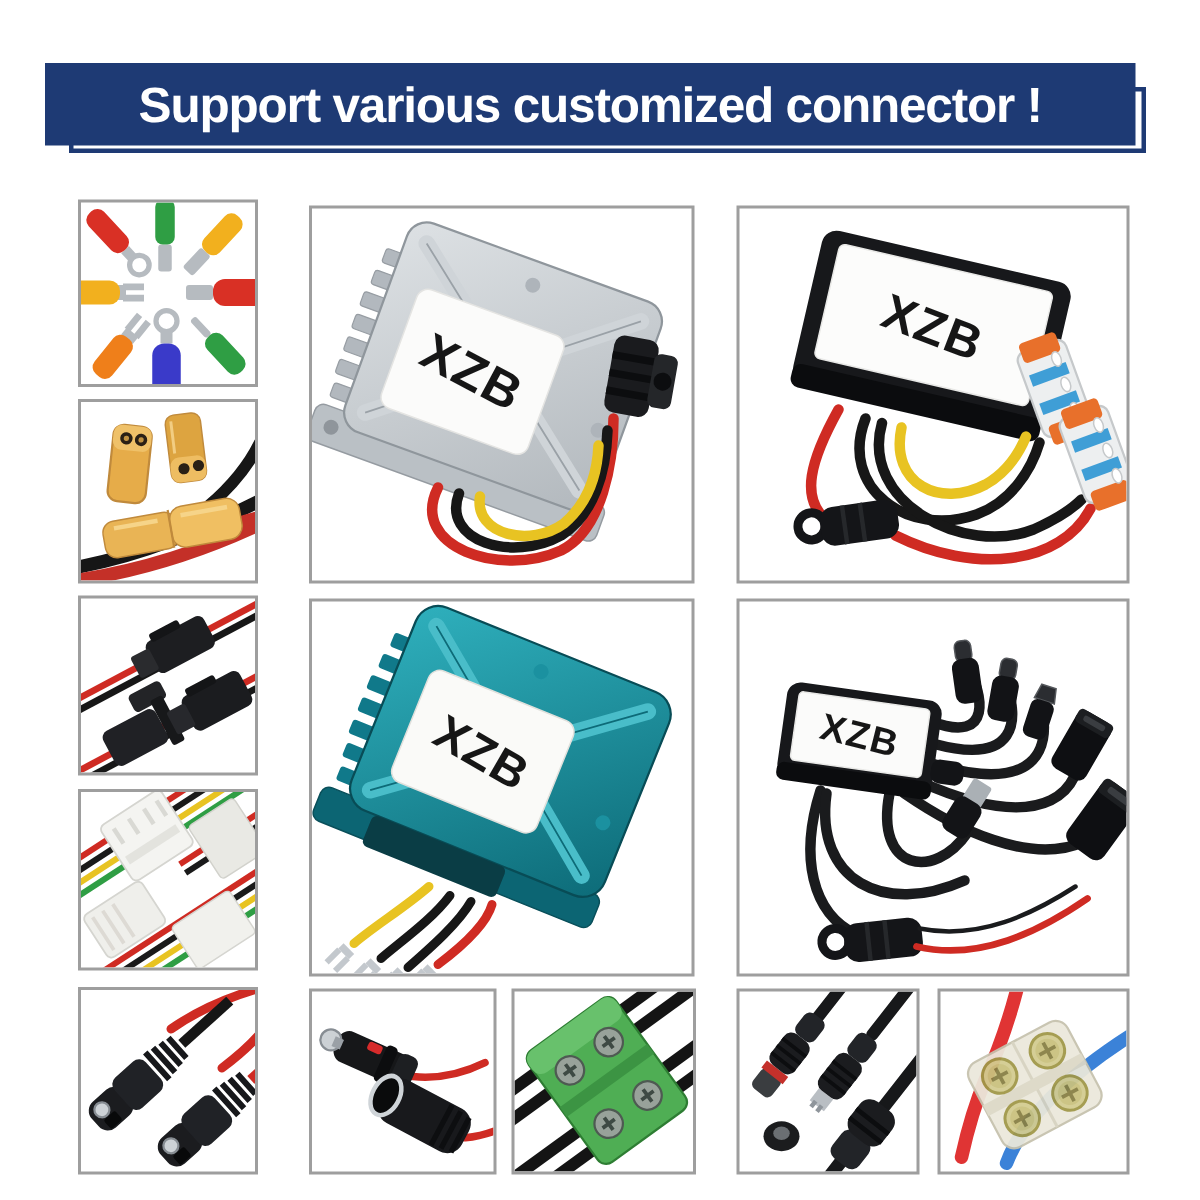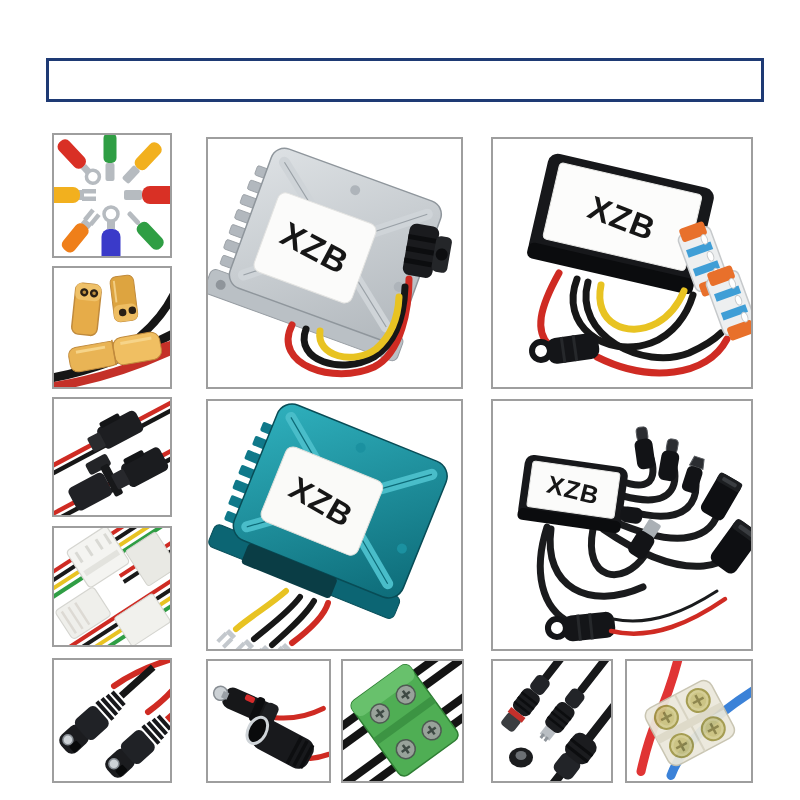--- a/index.html
+++ b/index.html
@@ -29,20 +29,23 @@
   #t12{left:491px;top:659px; width:122px; height:124px;}
   #t13{left:625px;top:659px; width:128px; height:124px;}
   text{font-family:"Liberation Sans",sans-serif;font-weight:bold;fill:#161616;}
 </style>
 </head>
 <body>
 
 <div id="stage">
 
   <div class="banner-shadow"></div>
+  <div class="banner">
+    <span class="banner-title">Support various customized connector !</span>
+  </div>
 
   <div class="tile" id="t1">
     <svg viewBox="0 0 116 121">
       <g transform="translate(28,30) rotate(47)">
         <circle cx="16" cy="0" r="6.5" fill="none" stroke="#b6bbc0" stroke-width="3.5"></circle>
         <rect x="2" y="-3.5" width="8" height="7" fill="#b6bbc0"></rect>
         <rect x="-32" y="-7" width="34" height="14" rx="6" fill="#d93025"></rect>
       </g>
       <g transform="translate(56,24) rotate(90)">
         <rect x="4" y="-4.5" width="18" height="9" rx="2" fill="#b6bbc0"></rect>

